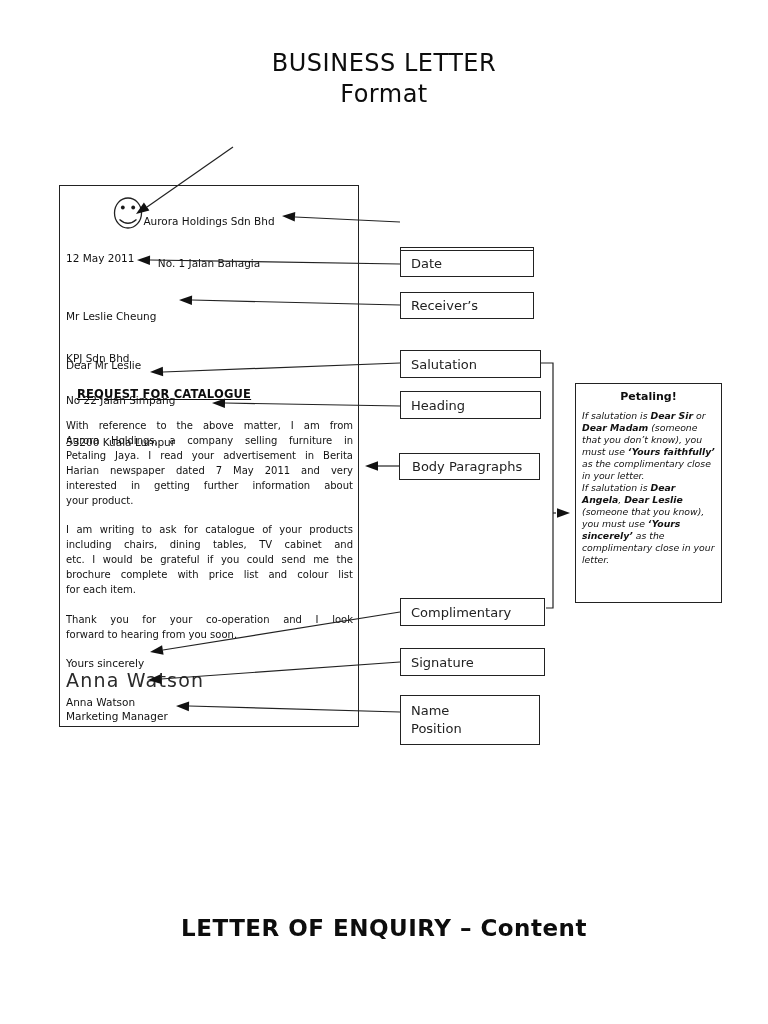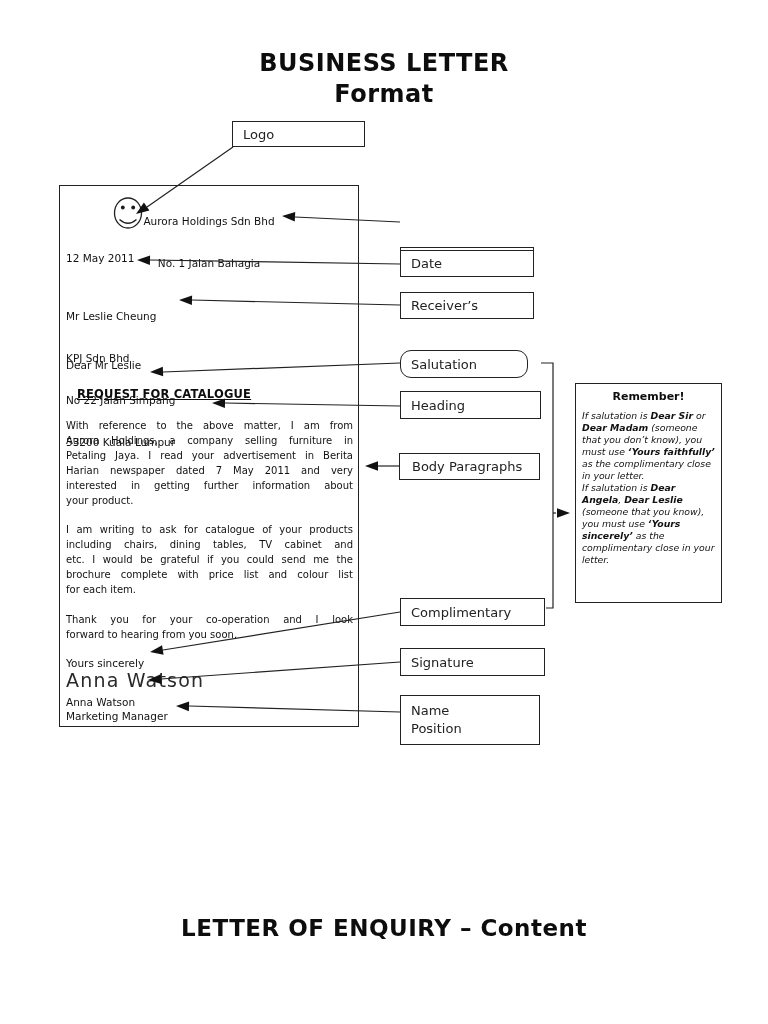--- a/index.html
+++ b/index.html
@@ -4,21 +4,21 @@
 <style>
   html,body{margin:0;padding:0;background:#fff;}
   .page{
     position:relative;width:768px;height:1024px;background:#ffffff;
     font-family:"DejaVu Sans","Liberation Sans",sans-serif;color:#1a1a1a;
     overflow:hidden;
   }
   
   .main-title{
     position:absolute;left:0;top:48px;width:768px;text-align:center;
-    font-weight:bold;font-size:24px;line-height:31px;color:#0d0d0d;letter-spacing:.5px;
+    font-weight:normal;font-size:24px;line-height:31px;color:#0d0d0d;letter-spacing:.5px;
   }
   .footer-title{
     position:absolute;left:0;top:915px;width:768px;text-align:center;
     font-weight:bold;font-size:23px;color:#0d0d0d;letter-spacing:.5px;
   }
   
   .label-box{
     position:absolute;border:1px solid #222;background:#fff;
     display:flex;align-items:center;padding-left:10px;box-sizing:border-box;
     font-size:13px;color:#222;
@@ -65,33 +65,30 @@
 </head>
 <body>
 
 <div class="page">
 
   <div class="main-title">
     <div>BUSINESS LETTER</div>
     <div>Format</div>
   </div>
 
-  <div class="label-box" style="left:232px;top:121px;width:133px;height:26px;">
-    <span>Logo</span>
-  </div>
   <div class="label-box" style="left:400px;top:219px;width:134px;height:27px;margin-top:28px;">
     <span>Sender’s</span>
   </div>
   <div class="label-box" style="left:400px;top:250px;width:134px;height:27px;">
     <span>Date</span>
   </div>
   <div class="label-box" style="left:400px;top:292px;width:134px;height:27px;">
     <span>Receiver’s</span>
   </div>
-  <div class="label-box" style="left:400px;top:350px;width:128px;height:28px;border-radius:11px;">
+  <div class="label-box" style="left:400px;top:350px;width:141px;height:28px;">
     <span>Salutation</span>
   </div>
   <div class="label-box" style="left:400px;top:391px;width:141px;height:28px;">
     <span>Heading</span>
   </div>
   <div class="label-box" style="left:399px;top:453px;width:141px;height:27px;padding-left:12px;">
     <span>Body Paragraphs</span>
   </div>
   <div class="label-box" style="left:400px;top:598px;width:145px;height:28px;">
     <span>Complimentary</span>
@@ -145,21 +142,21 @@
     <div class="jline">Thank you for your co-operation and I look</div>
     <div class="lline">forward to hearing from you soon.</div>
   </div>
 
   <div class="ltxt closing-line">Yours sincerely</div>
   <div class="signature-script">Anna Watson</div>
   <div class="ltxt typed-name">Anna Watson</div>
   <div class="ltxt typed-position">Marketing Manager</div>
 
   <div class="remember-box">
-    <div class="remember-title">Remember!</div>
+    <div class="remember-title">Petaling!</div>
     <div class="remember-body"><span>If salutation is </span><span class="b">Dear Sir</span><span> or </span><span class="b">Dear Madam</span><span> (someone that you don’t know), you must use </span><span class="b">‘Yours faithfully’</span><span> as the complimentary close in your letter.</span><br><span>If salutation is </span><span class="b">Dear Angela</span><span>, </span><span class="b">Dear Leslie</span><span> (someone that you know), you must use </span><span class="b">‘Yours sincerely’</span><span> as the complimentary close in your letter.</span></div>
   </div>
 
   <svg class="overlay" width="768" height="1024" viewBox="0 0 768 1024">
     <g>
       <ellipse cx="128" cy="213" rx="13.5" ry="15" fill="#ffffff" stroke="#222" stroke-width="1.3"></ellipse>
       <circle cx="122.8" cy="207.5" r="1.9" fill="#1a1a1a"></circle>
       <circle cx="133.2" cy="207.5" r="1.9" fill="#1a1a1a"></circle>
       <path d="M119.5 219.5 Q128 227 136.5 219.5" fill="none" stroke="#222" stroke-width="1.3"></path>
     </g>

